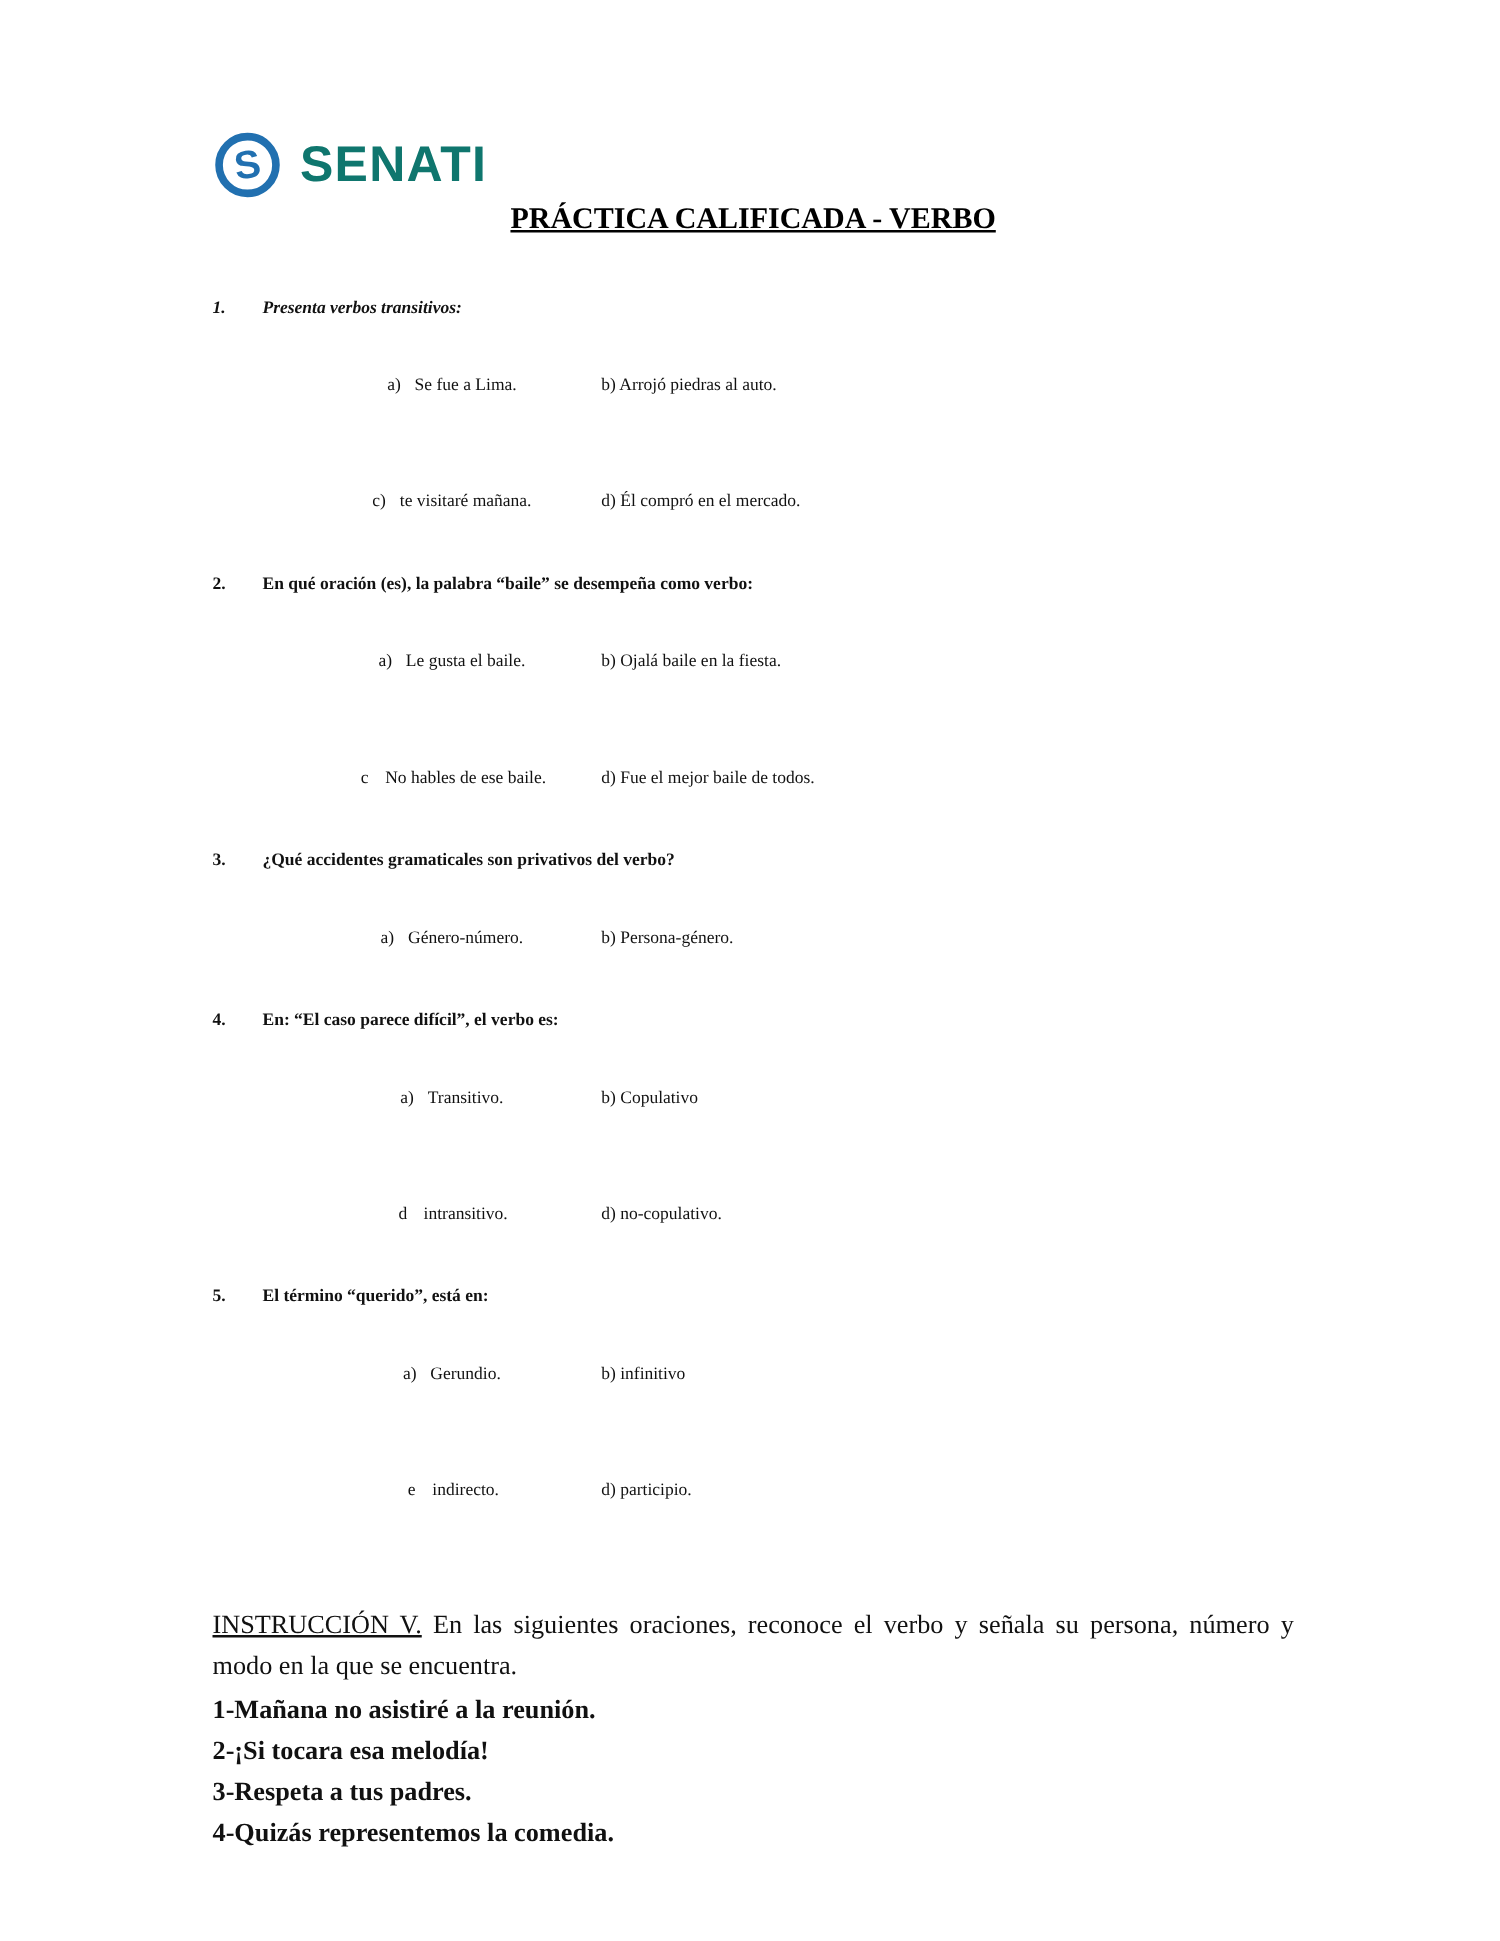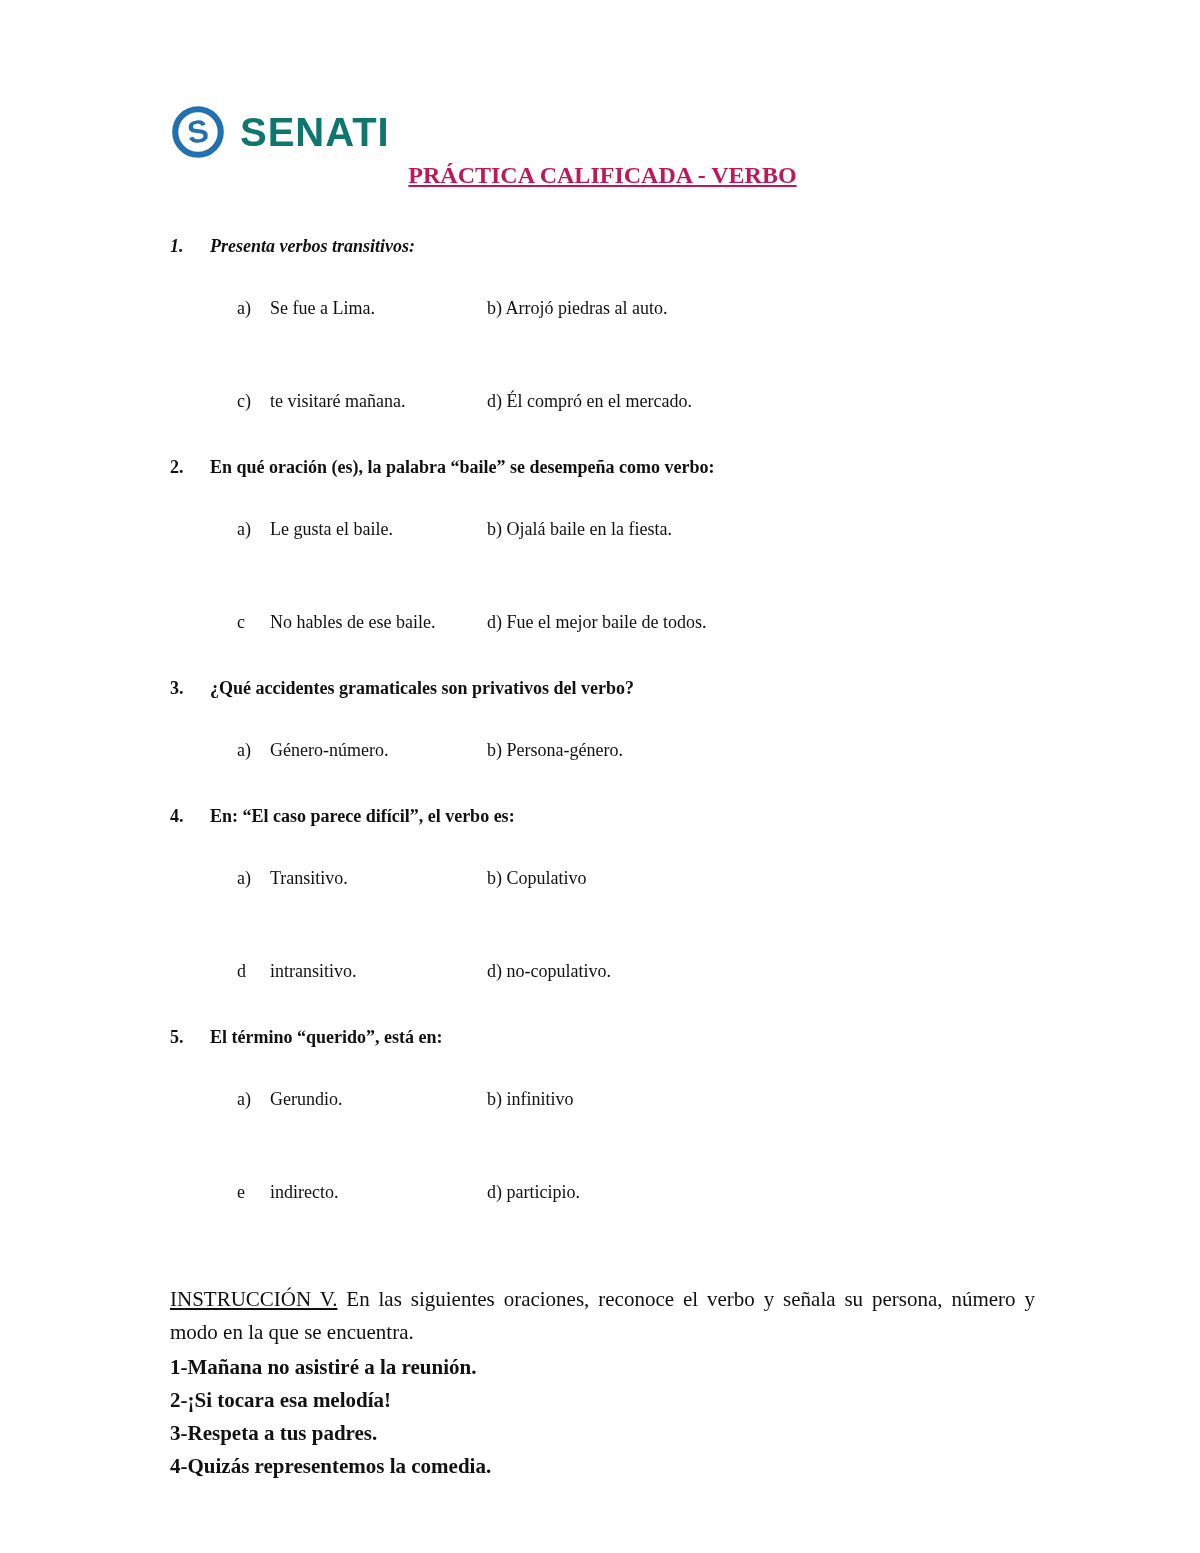--- a/index.html
+++ b/index.html
@@ -20,33 +20,33 @@
     font-weight: bold;
     font-size: 40px;
     color: #0f766e;
     letter-spacing: 1px;
   }
 
   
   .doc-title {
     font-size: 24px;
     font-weight: bold;
-    color: #be185d;
+    color: #000000;
     text-decoration: underline;
     text-align: center;
     margin: 2px 0 42px 0;
   }
 
   
-  .question { font-size: 18px; line-height: 31px; margin-bottom: 4px; }
+  .question { font-size: 14px; line-height: 31px; margin-bottom: 4px; }
   .q-head { font-weight: bold; }
   .q-head.italic { font-style: italic; }
   .q-num { display: inline-block; width: 40px; }
   .opt-line { padding-left: 40px; white-space: pre-wrap; }
-  .opt-col1 { display: inline-block; min-width: 250px; }
+  .opt-col1 { display: inline-block; min-width: 250px; text-align: center; }
   .opt-letter { display: inline-block; width: 33px; }
 
   
   .section { margin-top: 44px; font-size: 21px; line-height: 33px; }
   .section-head { font-weight: normal; text-align: justify; margin-bottom: 2px; }
   .section-head .underlined { text-decoration: underline; }
   .item { white-space: pre-wrap; font-weight: bold; }
 </style>
 </head>
 <body>

